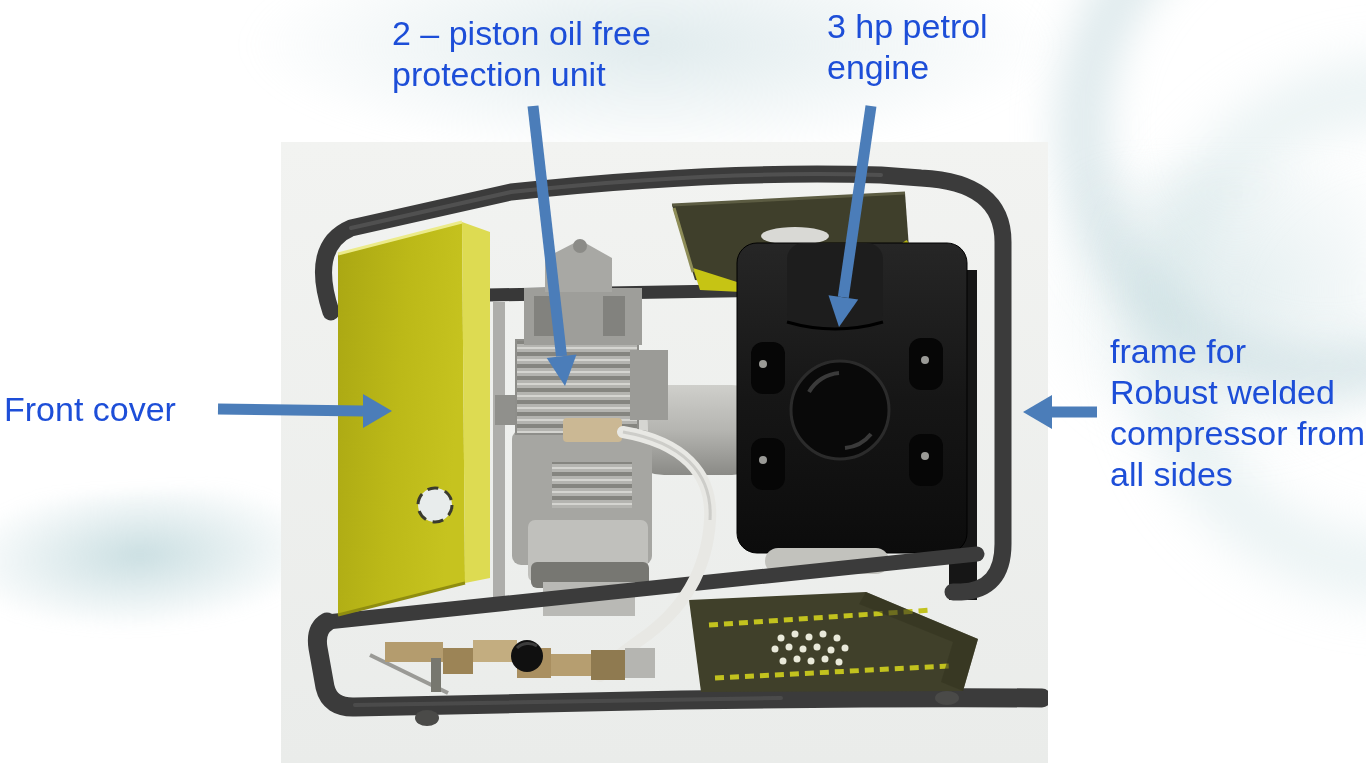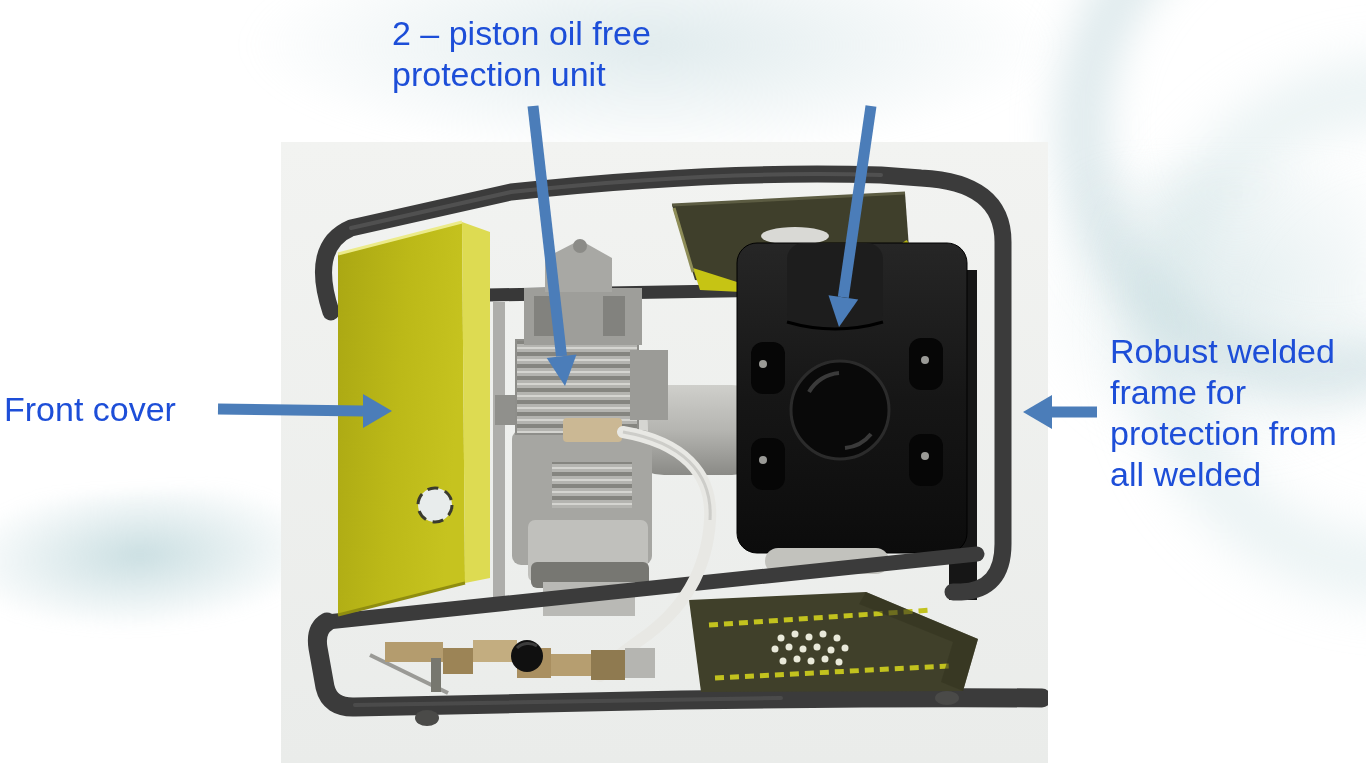--- a/index.html
+++ b/index.html
@@ -199,30 +199,34 @@
         <circle cx="154" cy="363" r="17" fill="#e8ecec" stroke="#3a3a2e" stroke-width="3" stroke-dasharray="11 7"></circle>
       </g>
     </svg>
   </div>
 
   <div class="callout" style="left:392px;top:13px;">
     <div>2 – piston oil free</div>
     <div>protection unit</div>
   </div>
 
+  <div class="callout" style="left:827px;top:6px;">
+    <div>3 hp petrol</div>
+    <div>engine</div>
+  </div>
 
   <div class="callout" style="left:4px;top:389px;">
     <div>Front cover</div>
   </div>
 
   <div class="callout" style="left:1110px;top:331px;">
+    <div>frame for</div>
     <div>Robust welded</div>
-    <div>frame for</div>
-    <div>protection from</div>
-    <div>all welded</div>
+    <div>compressor from</div>
+    <div>all sides</div>
   </div>
 
   <svg id="arrow-layer">
     <g fill="#4b7db9" stroke="none">
 
       <g>
         <line x1="533" y1="106" x2="561.5" y2="356" stroke="#4b7db9" stroke-width="11"></line>
         <polygon points="546.7,357.9 576.5,354.5 565,386"></polygon>
       </g>
 

